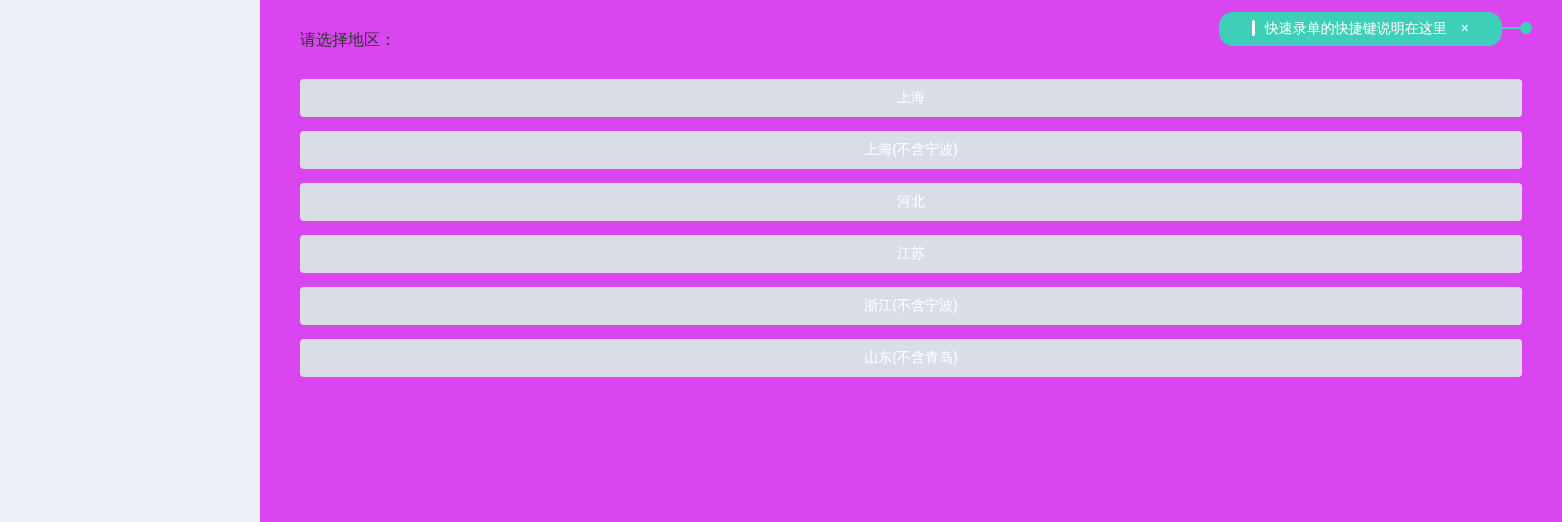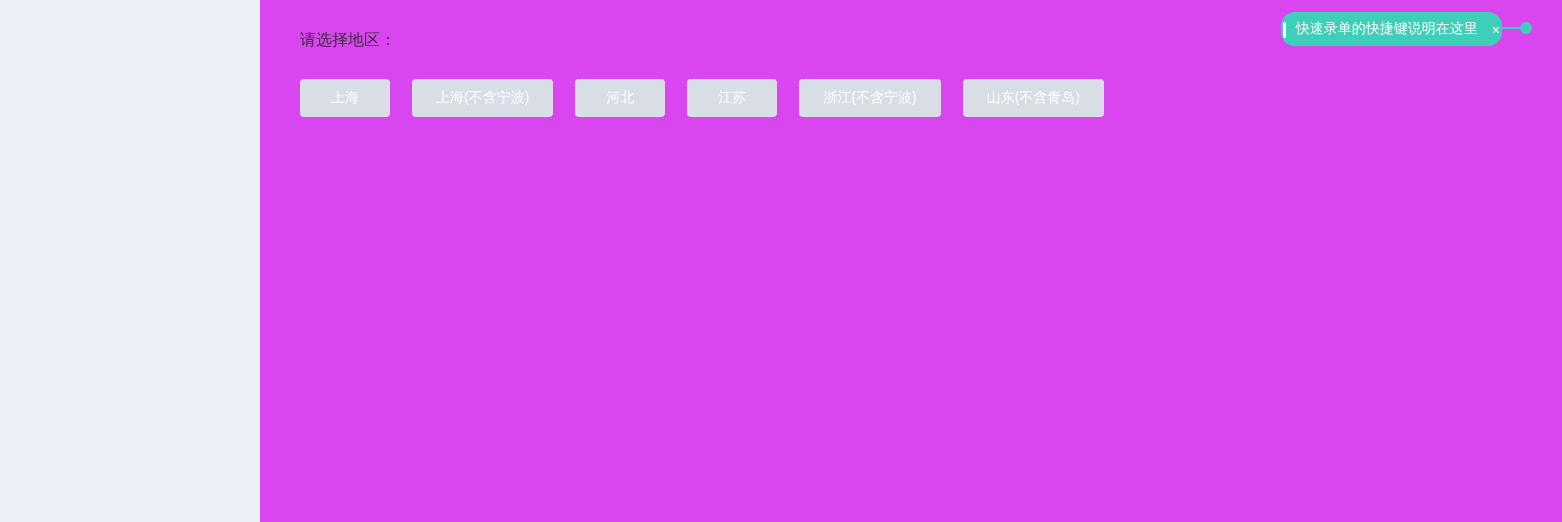--- a/index.html
+++ b/index.html
@@ -39,21 +39,22 @@
     .page-title {
       font-size: 16px;
       color: #333;
       margin-bottom: 28px;
       font-weight: normal;
     }
 
     .region-buttons {
       display: flex;
       flex-wrap: wrap;
-      gap: 22px;
+      gap: 14px;
+      flex-direction: column;
     }
 
     .region-btn {
       background: #d9dde6;
       border: none;
       border-radius: 4px;
       color: #fff;
       font-size: 14px;
       padding: 10px 24px;
       cursor: pointer;
@@ -63,24 +64,24 @@
     }
 
     
     .tooltip-banner {
       position: absolute;
       top: 12px;
       right: 60px;
       background: #3ecfb8;
       color: #fff;
       font-size: 14px;
-      padding: 8px 2px;
+      padding: 8px 33px;
       border-radius: 14px;
       display: flex;
-      align-items: flex-end;
+      align-items: flex-start;
       gap: 10px;
       white-space: nowrap;
     }
 
     .tooltip-banner::before {
       content: '';
       display: inline-block;
       width: 3px;
       height: 16px;
       background: #fff;

